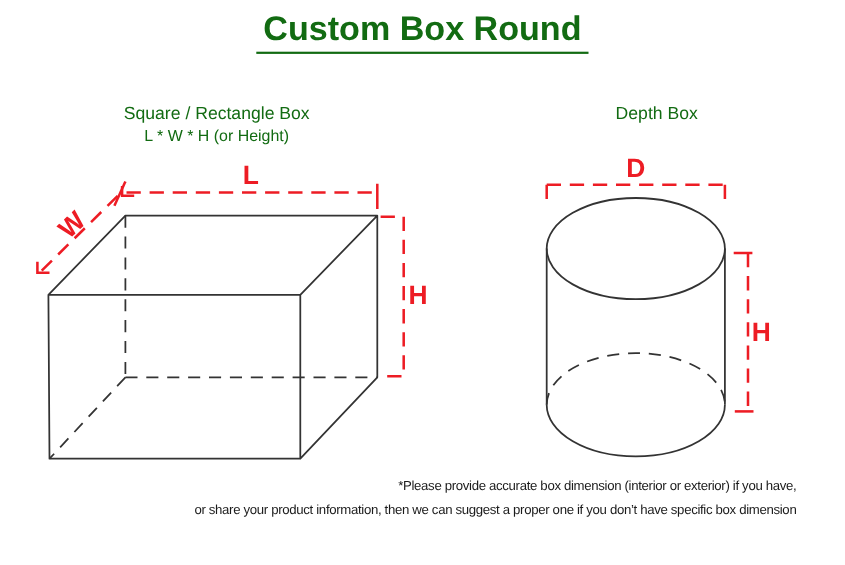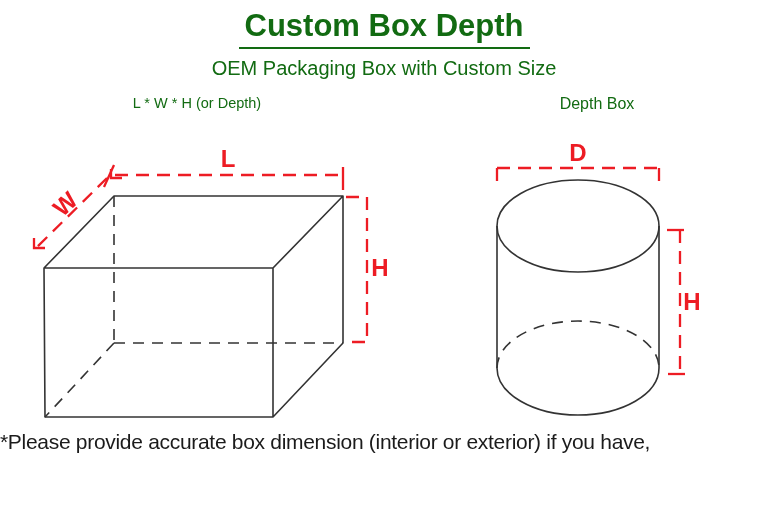--- a/index.html
+++ b/index.html
@@ -59,40 +59,40 @@
     fill: #ed1c24;
     font-family: "Liberation Sans", sans-serif;
     font-weight: bold;
     font-size: 24px;
     text-anchor: middle;
   }
   .footer {
     position: absolute;
     top: 431px; left: 0;
     width: 724px;
-    text-align: left;
+    text-align: right;
     color: #1b1b1b;
-    font-size: 21px;
+    font-size: 12px;
     line-height: 21.5px;
     letter-spacing: -0.3px;
   }
 </style>
 </head>
 <body>
 
 <div class="canvas">
 
   <div class="title-wrap">
-    <span class="main-title">Custom Box Depth</span>
+    <span class="main-title">Custom Box Round</span>
   </div>
 
-  <div class="subtitle">OEM Packaging Box with Custom Size</div>
 
   <div class="col-head left">
-    <div class="h-line2">L * W * H (or Depth)</div>
+    <div class="h-line1">Square / Rectangle Box</div>
+    <div class="h-line2">L * W * H (or Height)</div>
   </div>
 
   <div class="col-head right">
     <div class="h-line1">Depth Box</div>
   </div>
 
   <svg class="diagrams" viewBox="0 140 768 300">
 
     <g>
       <path class="edge-solid" d="M114,196 L343,196 L273,268 L44,268 Z M44,268 L45,417 L273,417 L273,268 M343,196 L343,343 L273,417"></path>
@@ -125,15 +125,16 @@
 
       <path class="dim-line" d="M680,230 L680,372"></path>
       <path class="dim-tick" d="M667,230 L684,230"></path>
       <path class="dim-tick" d="M668,374 L685,374"></path>
       <text class="dim-label" x="692" y="310" fill="#ed1c24">H</text>
     </g>
   </svg>
 
   <div class="footer">
     <div>*Please provide accurate box dimension (interior or exterior) if you have,</div>
+    <div>or share your product information, then we can suggest a proper one if you don’t have specific box dimension</div>
   </div>
 
 </div>
 
 </body></html>

